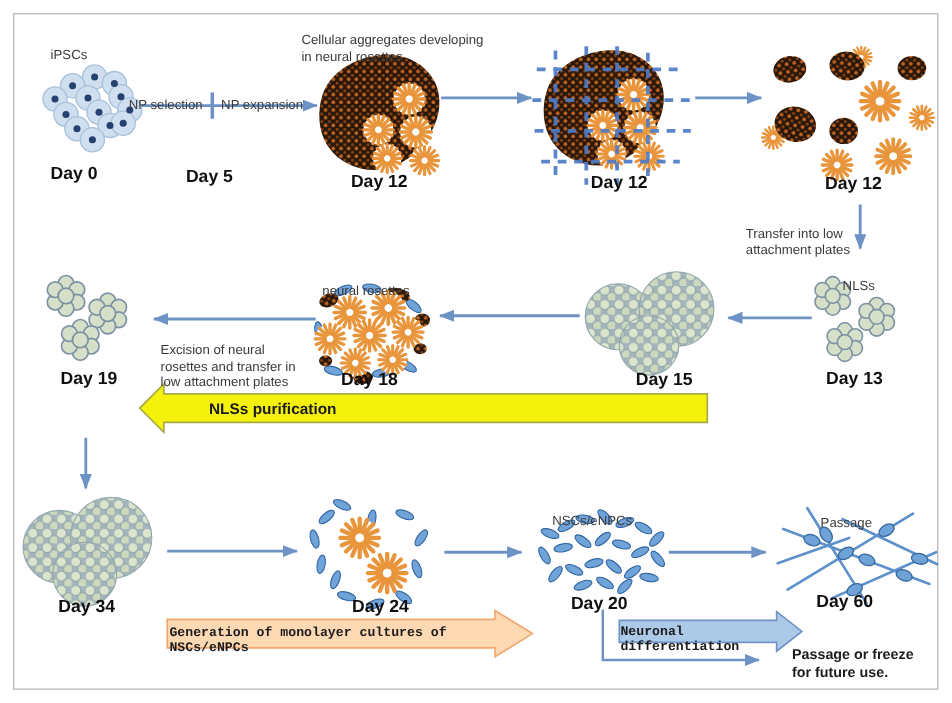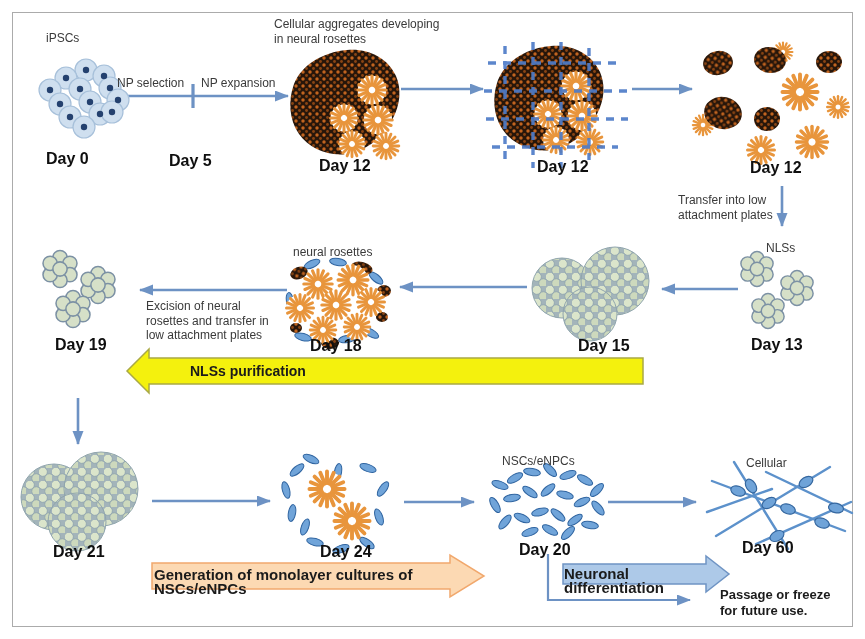--- a/index.html
+++ b/index.html
@@ -1,23 +1,23 @@
 <!DOCTYPE html>
 <html><head>
 <meta charset="utf-8">
 <style>
   html,body{margin:0;padding:0;background:#ffffff;}
   #canvas{position:relative;width:865px;height:639px;background:#ffffff;overflow:hidden;
           font-family:"Liberation Sans",sans-serif;}
   .frame{position:absolute;inset:12px;border:1px solid #ababab;}
   svg.layer{position:absolute;left:0;top:0;}
-  .cap{position:absolute;font:12px/14.5px "Liberation Sans",sans-serif;color:#3a3a3a;white-space:pre-line;}
+  .cap{position:absolute;font:12px/14.5px "Liberation Sans",sans-serif;color:#3a3a3a;white-space:pre-line;margin-top:12px;}
   .day{position:absolute;font:bold 16px/18px "Liberation Sans",sans-serif;color:#0f0f0f;}
   .banner{position:absolute;font:bold 14px/16px "Liberation Sans",sans-serif;color:#1b1b1b;text-align:left;}
-  .banner.sm{font-size:15px;line-height:14px;}
+  .banner.sm{font-size:12px;line-height:14px;font-family:Liberation Mono, monospace;}
   .note{position:absolute;font:bold 13px/15.5px "Liberation Sans",sans-serif;color:#1b1b1b;white-space:pre-line;}
 </style>
 </head>
 <body>
 
 <div id="canvas">
   <div class="frame"></div>
 
   <svg class="layer" width="865" height="639" viewBox="0 0 865 639">
     <defs>
@@ -297,23 +297,23 @@
   <div class="day" style="left:751px;top:336px">Day 13</div>
   <div class="day" style="left:578px;top:337px">Day 15</div>
   <div class="cap" style="left:293px;top:245px">neural rosettes</div>
   <div class="day" style="left:310px;top:337px">Day 18</div>
   <div class="cap" style="left:146px;top:299px">Excision of neural
 rosettes and transfer in
 low attachment plates</div>
   <div class="day" style="left:55px;top:336px">Day 19</div>
   <div class="banner" style="left:190px;top:363px;width:390px">NLSs purification</div>
 
-  <div class="day" style="left:53px;top:543px">Day 21</div>
+  <div class="day" style="left:53px;top:543px">Day 34</div>
   <div class="day" style="left:320px;top:543px">Day 24</div>
   <div class="cap" style="left:502px;top:454px">NSCs/eNPCs</div>
   <div class="day" style="left:519px;top:541px">Day 20</div>
-  <div class="cap" style="left:746px;top:456px">Cellular</div>
+  <div class="cap" style="left:746px;top:456px">Passage</div>
   <div class="day" style="left:742px;top:539px">Day 60</div>
   <div class="banner sm" style="left:154px;top:568px;width:298px">Generation of monolayer cultures of NSCs/eNPCs</div>
   <div class="banner sm" style="left:564px;top:567px;width:142px">Neuronal differentiation</div>
   <div class="note" style="left:720px;top:587px">Passage or freeze
 for future use.</div>
 </div>
 
 </body></html>

